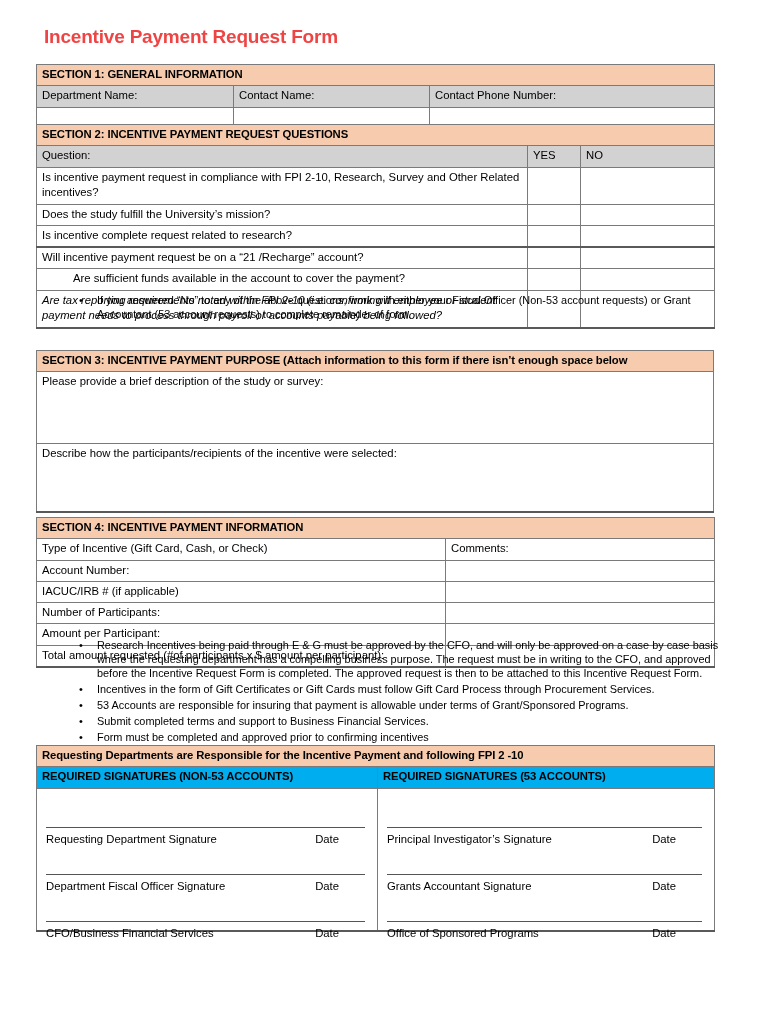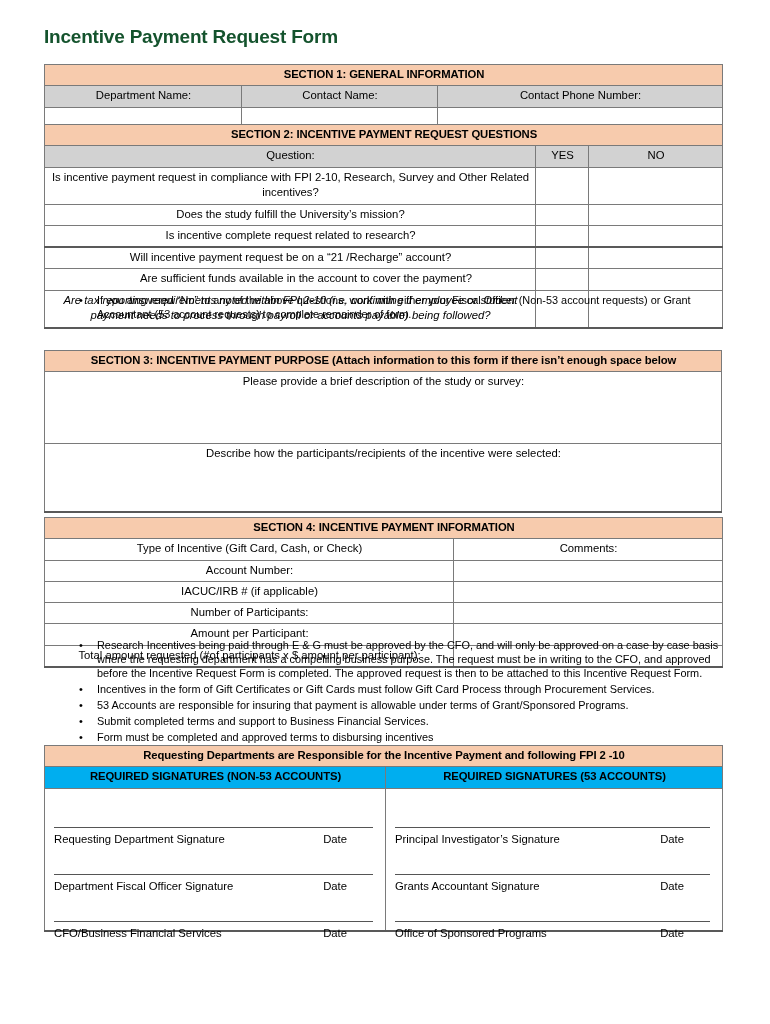--- a/index.html
+++ b/index.html
@@ -23,33 +23,32 @@
     height: 1024px;
     background: #ffffff;
   }
   .doc-title {
     position: absolute;
     left: 44px;
     top: 26px;
     font-size: 19px;
     font-weight: bold;
     letter-spacing: -0.2px;
-    color: #14532d;
+    color: #ef4444;
   }
 
   
   .tbl {
     position: absolute;
-    left: 44px;
+    left: 36px;
     width: 678px;
     border-collapse: collapse;
     table-layout: fixed;
     font-size: 11.3px;
     background: #f97316;
-    text-align: center;
   }
   .tbl td {
     border: 1px solid #7a7a7a;
     padding: 2px 4px 3px 5px;
     vertical-align: top;
     line-height: 1.35;
     background: #fff;
   }
   .hdr-orange {
     background: #f7cbad !important;
@@ -264,21 +263,21 @@
       </tr>
     </tbody>
   </table>
 
   <div class="bullets" style="top:639px;">
     <ul>
       <li>Research Incentives being paid through E &amp; G must be approved by the CFO, and will only be approved on a case by case basis where the requesting department has a compelling business purpose. The request must be in writing to the CFO, and approved before the Incentive Request Form is completed. The approved request is then to be attached to this Incentive Request Form.</li>
       <li>Incentives in the form of Gift Certificates or Gift Cards must follow Gift Card Process through Procurement Services.</li>
       <li>53 Accounts are responsible for insuring that payment is allowable under terms of Grant/Sponsored Programs.</li>
       <li>Submit completed terms and support to Business Financial Services.</li>
-      <li>Form must be completed and approved terms to disbursing incentives</li>
+      <li>Form must be completed and approved prior to confirming incentives</li>
     </ul>
   </div>
 
   <table class="tbl" style="top:745px;">
     <colgroup>
       <col style="width:341px;">
       <col style="width:337px;">
     </colgroup>
     <tbody>
       <tr>

